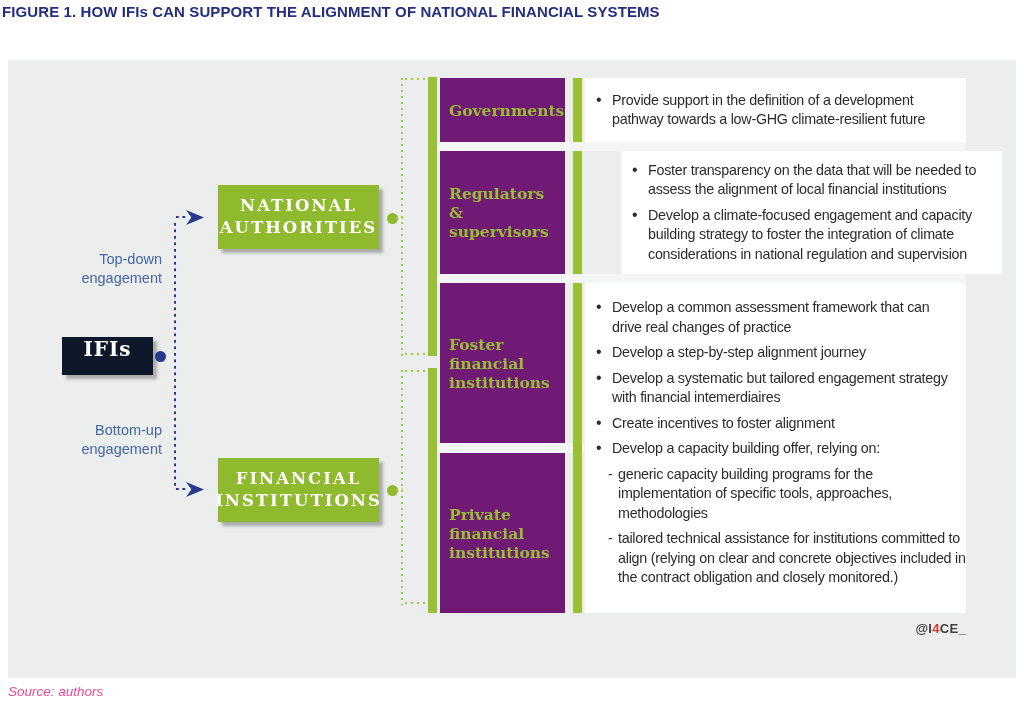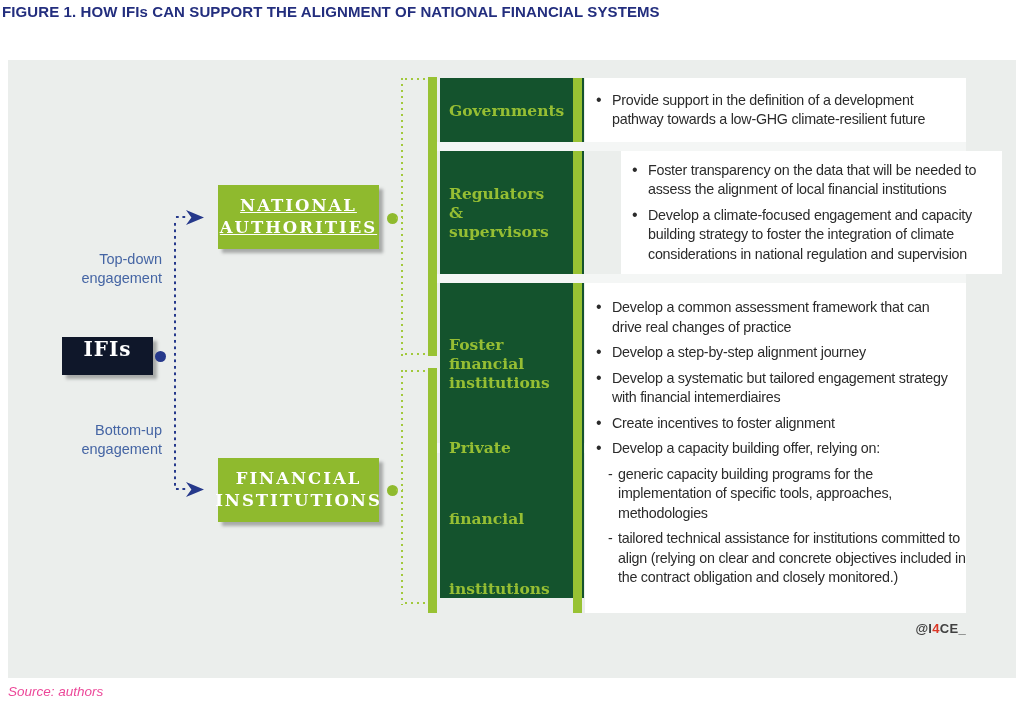--- a/index.html
+++ b/index.html
@@ -73,21 +73,21 @@
     height: 4px;
     background-image: radial-gradient(circle 1.3px at 2px 2px, #a2c93c 100%, transparent 101%);
     background-size: 6px 4px; background-repeat: repeat-x;
   }
 
   
   .gap-band { left: 437px; width: 529px; background: #f4f6f5; }
   .gbar { width: 9px; background: #98c233; }
 
   .cat-box {
-    left: 440px; width: 144px; background: #14532d;
+    left: 440px; width: 125px; background: #701a75;
     display: flex; flex-direction: column; justify-content: center;
     padding-left: 9px; box-sizing: border-box;
     color: #96be33; font-family: "DejaVu Serif", serif;
     font-weight: bold; font-size: 15.5px; line-height: 19px;
   }
   .cat-box span { display: block; }
 
   .detail-box {
     left: 585px; width: 381px; background: #ffffff;
     display: flex; flex-direction: column;
@@ -133,21 +133,21 @@
 
   <div class="abs engage-label" style="left:70px; top:250px;">
     <span>Top-down</span>
     <span>engagement</span>
   </div>
   <div class="abs engage-label" style="left:70px; top:421px;">
     <span>Bottom-up</span>
     <span>engagement</span>
   </div>
 
-  <div class="abs flow-box" style="left:218px; top:185px;text-decoration:underline;">
+  <div class="abs flow-box" style="left:218px; top:185px;">
     <span>NATIONAL</span>
     <span>AUTHORITIES</span>
   </div>
   <div class="abs flow-box" style="left:218px; top:458px;">
     <span>FINANCIAL</span>
     <span>INSTITUTIONS</span>
   </div>
   <div class="abs dot green-dot" style="left:387px; top:213px;"></div>
   <div class="abs dot green-dot" style="left:387px; top:485px;"></div>
 
@@ -174,21 +174,21 @@
   <div class="abs cat-box" style="top:151px; height:123px;">
     <span>Regulators</span>
     <span>&amp;</span>
     <span>supervisors</span>
   </div>
   <div class="abs cat-box" style="top:283px; height:160px;">
     <span>Foster</span>
     <span>financial</span>
     <span>institutions</span>
   </div>
-  <div class="abs cat-box" style="top:438px; height:160px;justify-content:space-between;">
+  <div class="abs cat-box" style="top:453px; height:160px;">
     <span>Private</span>
     <span>financial</span>
     <span>institutions</span>
   </div>
 
   <div class="abs gbar" style="left:573px; top:78px;  height:64px;"></div>
   <div class="abs gbar" style="left:573px; top:151px; height:123px;"></div>
   <div class="abs gbar" style="left:573px; top:283px; height:330px;"></div>
 
   <div class="abs detail-box center-v" style="top:78px; height:64px;">

